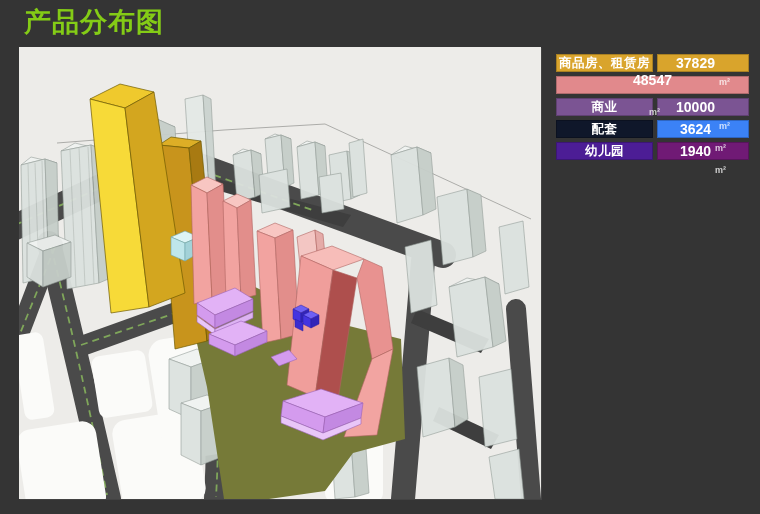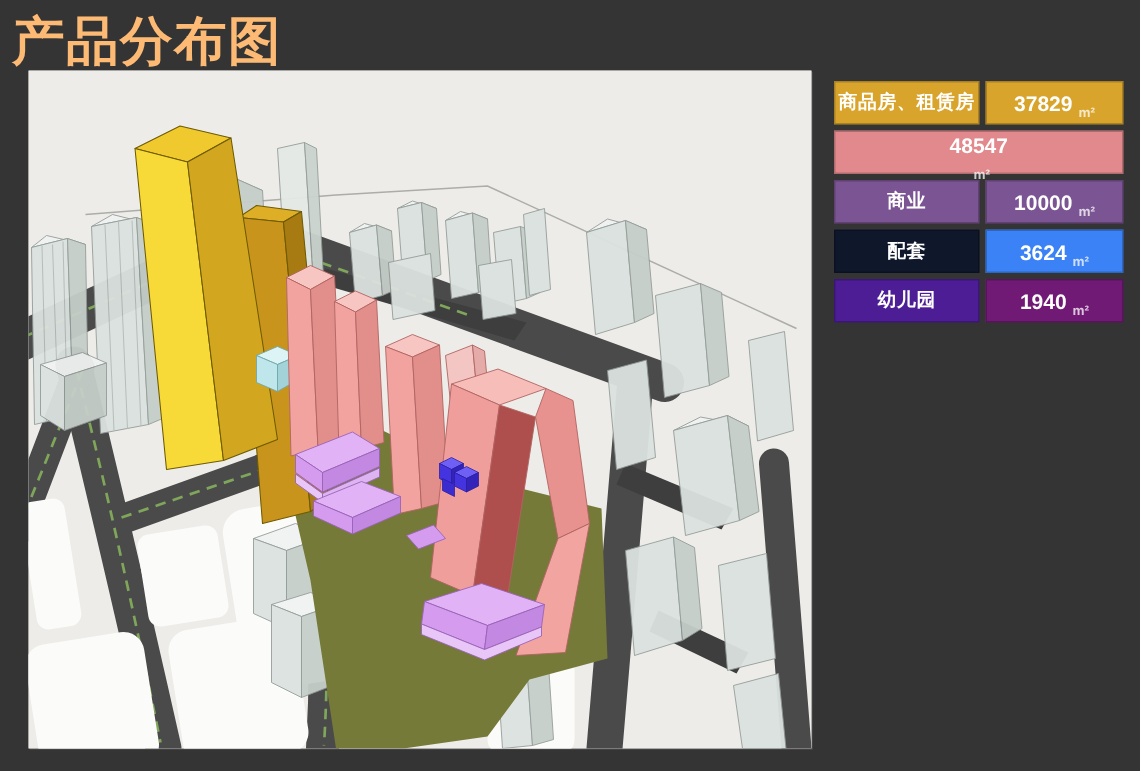--- a/index.html
+++ b/index.html
@@ -4,41 +4,41 @@
 <style>
   html,body{margin:0;padding:0;}
   body{
     width:760px;height:514px;overflow:hidden;
     font-family:"Liberation Sans","DejaVu Sans",sans-serif;
     background:#343434;
   }
   #stage{position:relative;width:760px;height:514px;background:#343434;}
   
   .page-title{
-    position:absolute;left:8px;top:4px;
-    color:#fdba74;font-size:35px;font-weight:bold;letter-spacing:1px;
+    position:absolute;left:24px;top:4px;
+    color:#84cc16;font-size:27px;font-weight:bold;letter-spacing:1px;
   }
   
   .scene{
     position:absolute;left:19px;top:47px;width:522px;height:452px;
     background:#EDECE9;box-shadow:1px 1px 0 rgba(255,255,255,0.08);
   }
   .scene svg{display:block;width:522px;height:452px;}
   
   .legend{position:absolute;left:556px;top:54px;width:193px;}
-  .lrow{display:flex;height:29px;margin-bottom:4px;}
+  .lrow{display:flex;height:18px;margin-bottom:4px;}
   .lcell{
     display:flex;align-items:center;justify-content:center;
     color:#ffffff;font-weight:bold;
     box-shadow:inset 0 0 0 1px rgba(0,0,0,0.22);
   }
   .llabel{width:97px;margin-right:4px;font-size:12.5px;letter-spacing:0.5px;}
   .lvalue{flex:1;font-size:14px;}
   .lvalue .unit{
-    font-size:9px;font-weight:bold;opacity:0.75;margin-left:4px;position:relative;top:6px;
+    font-size:9px;font-weight:bold;opacity:0.75;margin-left:4px;position:relative;top:19px;
   }
 </style>
 </head>
 <body style="background: rgb(52, 52, 52);">
 
 <div id="stage">
 
   <div class="page-title">产品分布图</div>
 
   <div class="scene">

